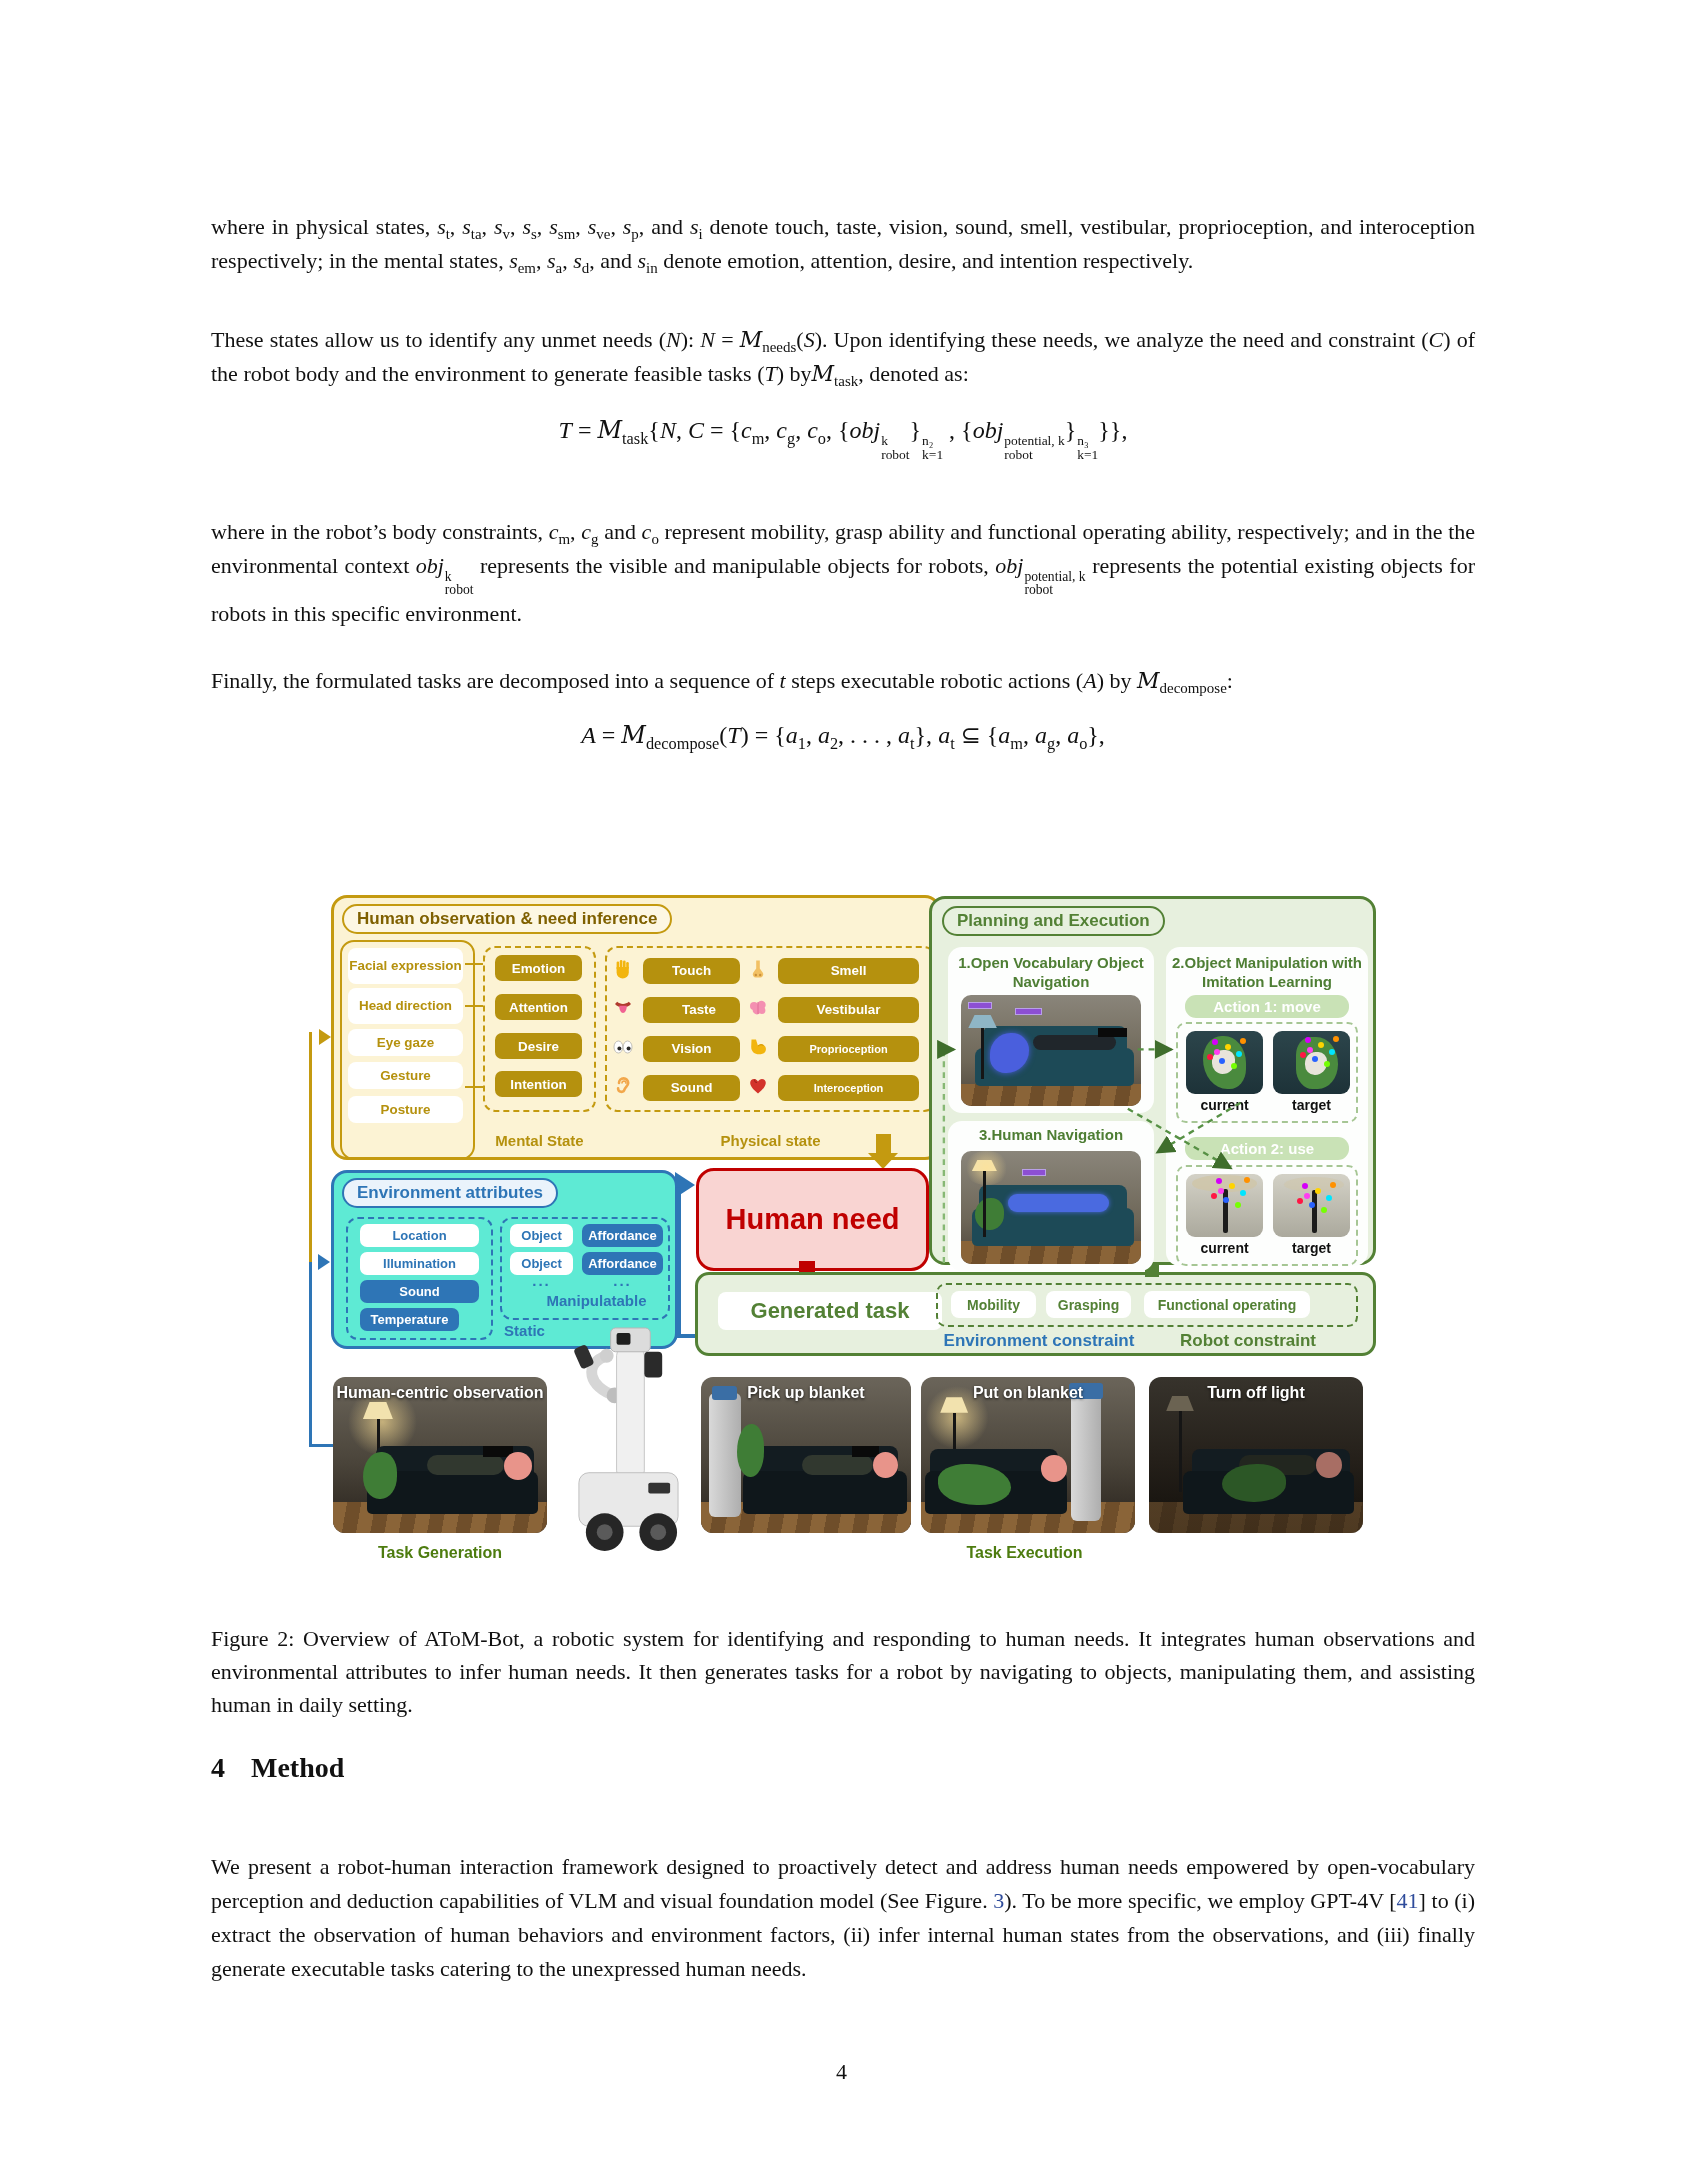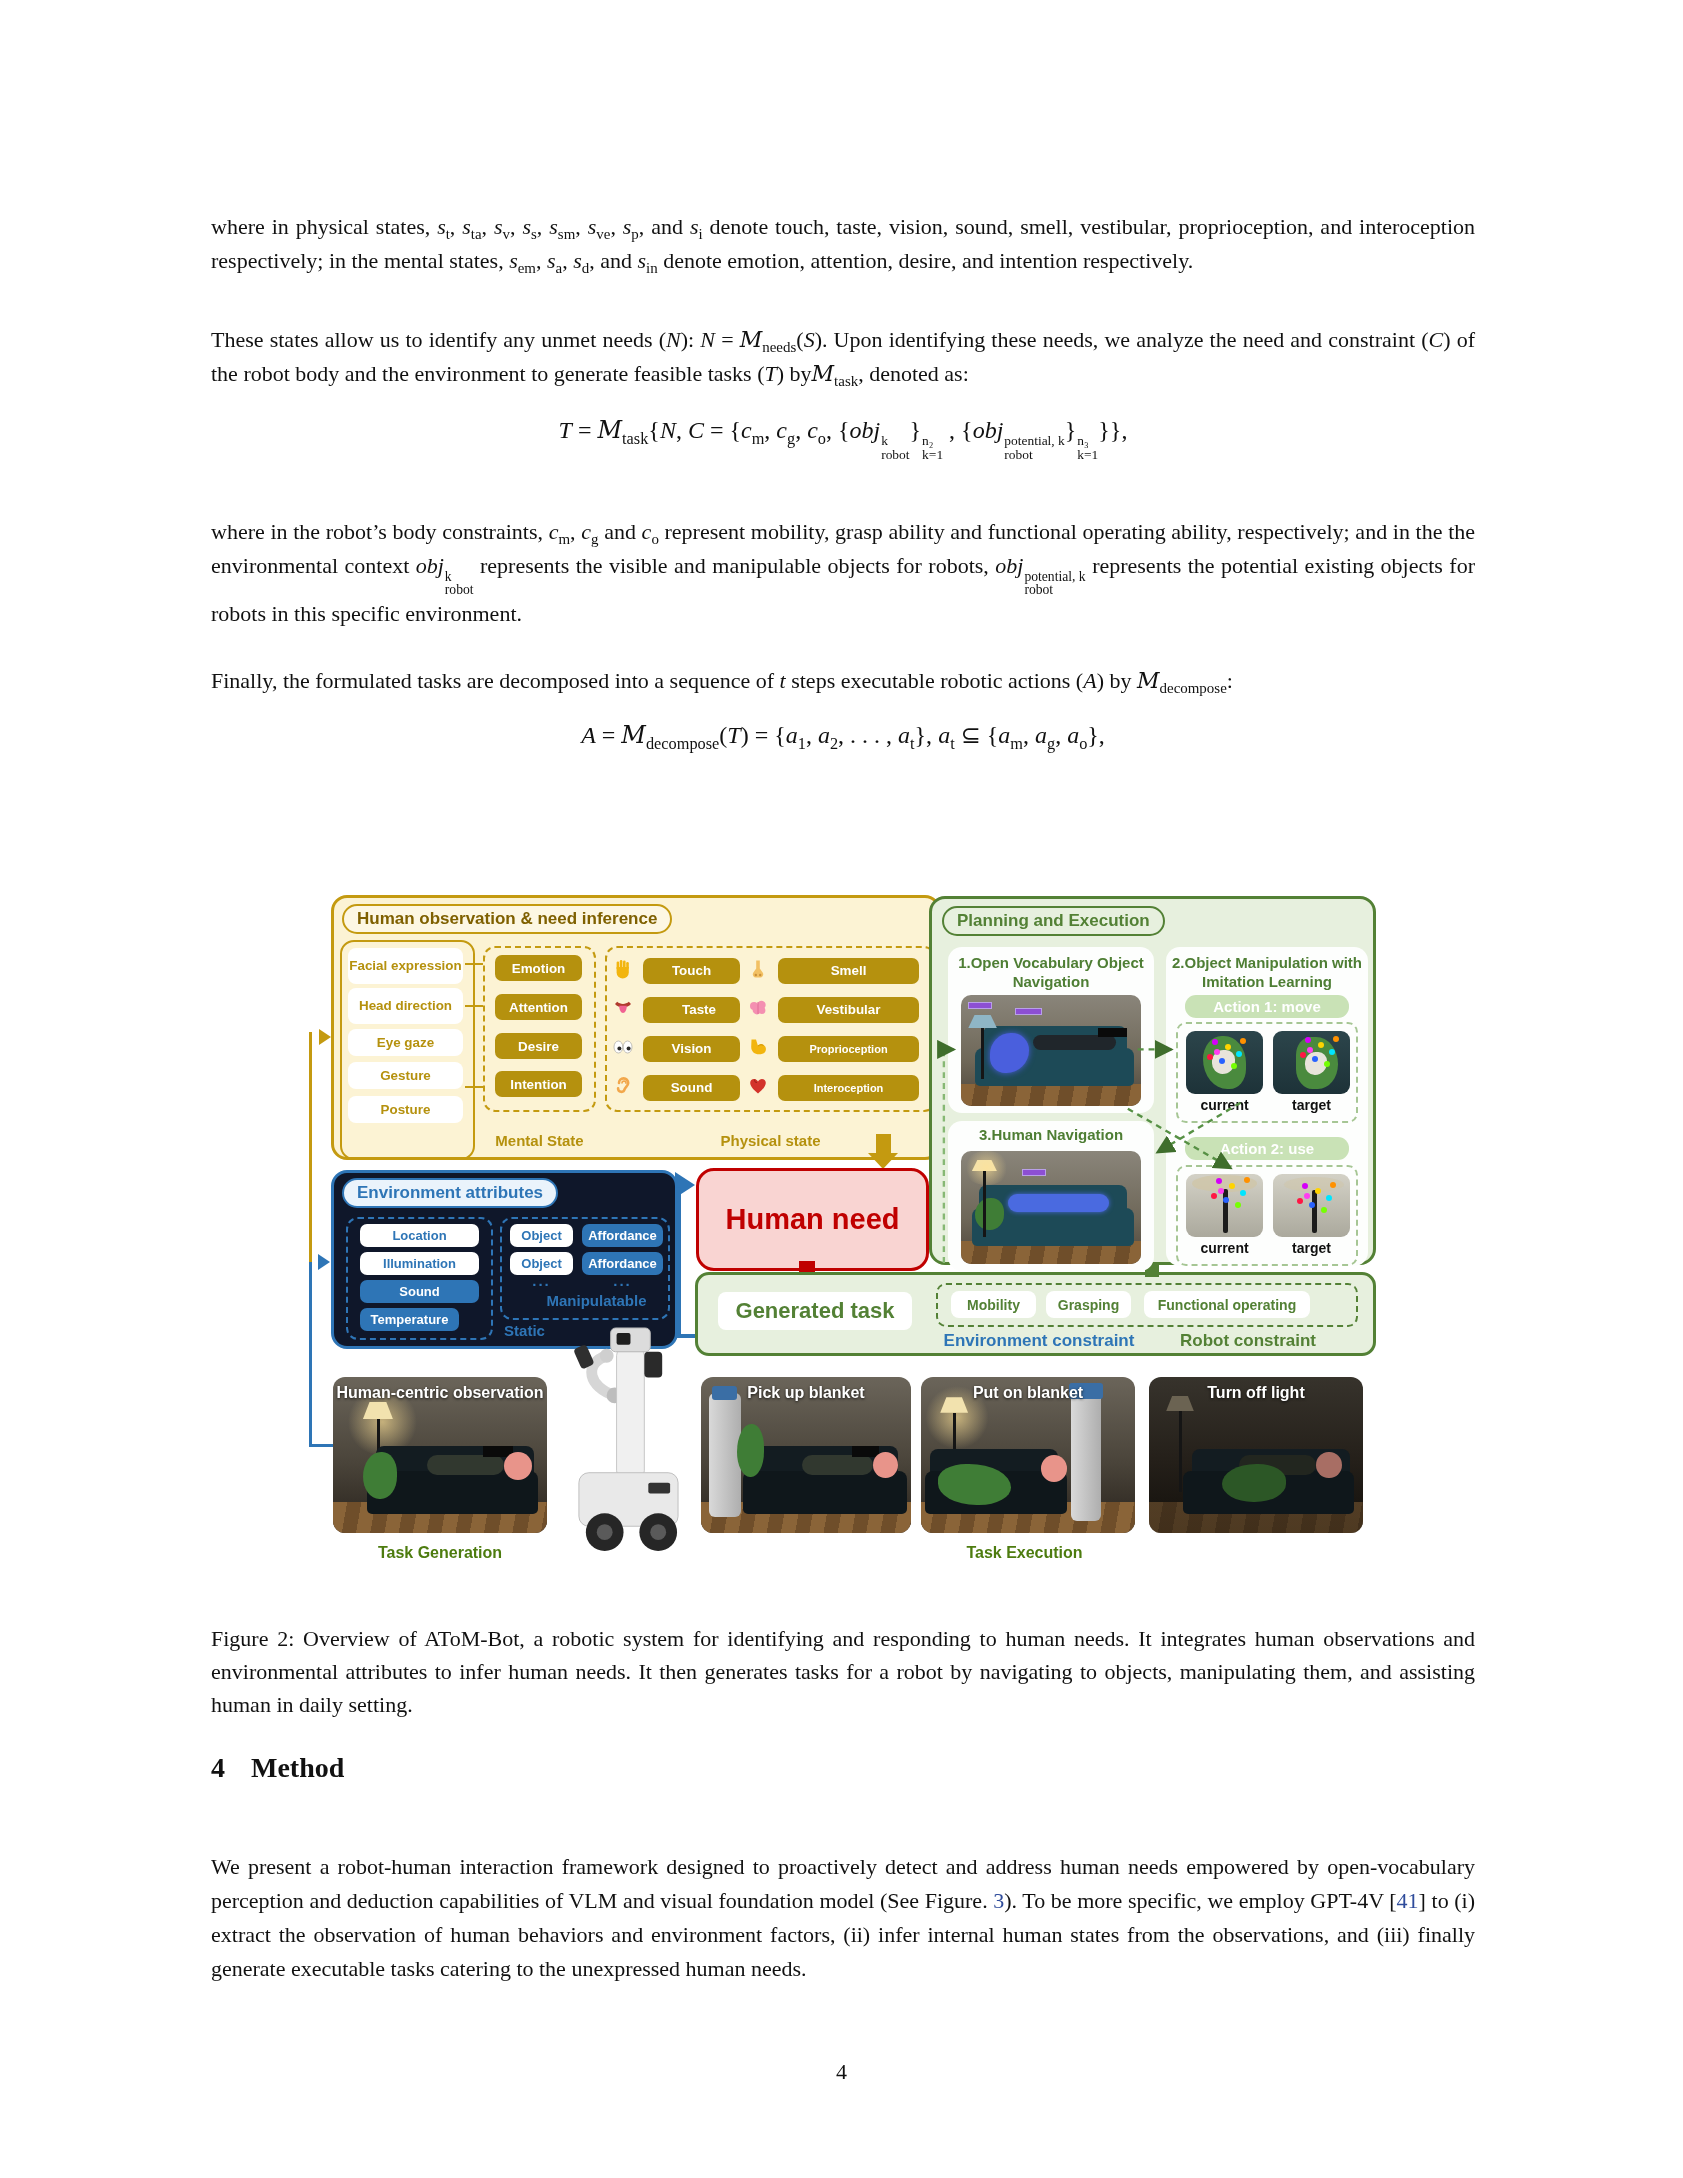--- a/index.html
+++ b/index.html
@@ -30,21 +30,21 @@
        font-weight:bold;font-size:17px;box-sizing:border-box;white-space:nowrap;}
   .gold-panel{background:#FCF3D4;border:3px solid #C49A10;}
   .gold-t{color:#7F6000;border:2.5px solid #C49A10;background:#FDF7E3;}
   .wbox{background:#fff;border-radius:8px;color:#B5910E;font-size:13.4px;font-weight:bold;
         display:flex;align-items:center;justify-content:center;text-align:center;line-height:1.15;
         box-sizing:border-box;}
   .gbtn{background:#B5910E;border-radius:7px;color:#fff;font-size:13.4px;font-weight:bold;
         display:flex;align-items:center;justify-content:center;box-sizing:border-box;white-space:nowrap;}
   .dash-gold{position:absolute;border:2px dashed #C49A10;border-radius:12px;box-sizing:border-box;}
   .sub-label{position:absolute;font-size:15px;font-weight:bold;text-align:center;}
-  .blue-panel{background:#0f172a;border:3px solid #2E75B6;}
+  .blue-panel{background:#5eead4;border:3px solid #2E75B6;}
   .blue-t{color:#2E75B6;border:2.5px solid #2E75B6;background:#EAF3FB;}
   .dash-blue{position:absolute;border:2px dashed #2E75B6;border-radius:12px;box-sizing:border-box;}
   .bluebox{background:#2E75B6;border-radius:7px;color:#fff;font-size:13px;font-weight:bold;
         display:flex;align-items:center;justify-content:center;}
   .whitebluebox{background:#fff;border-radius:7px;color:#2E75B6;font-size:13px;font-weight:bold;
         display:flex;align-items:center;justify-content:center;}
   .red-box{position:absolute;background:#F9D4D2;border:3.5px solid #C00000;border-radius:18px;
         display:flex;align-items:center;justify-content:center;color:#C00000;font-size:29px;font-weight:600;}
   .green-panel{background:#E7F0DE;border:3px solid #538135;}
   .green-t{color:#538135;border:2.5px solid #538135;background:#E7F0DE;}
@@ -241,21 +241,21 @@
     <div class="tri" style="left:596px;top:449px;border-top:8px solid transparent;border-bottom:8px solid transparent;border-left:13px solid #2E75B6;"></div>
 
     <div class="red-box" style="left:381px;top:289px;width:227px;height:97px;">
       <span>Human need</span>
     </div>
 
     <div class="shaft" style="left:484px;top:382px;width:16px;height:18px;background:#C00000;"></div>
     <div class="tri" style="left:476px;top:399px;border-left:16px solid transparent;border-right:16px solid transparent;border-top:15px solid #C00000;"></div>
 
     <div class="panel green-panel" style="left:380px;top:393px;width:681px;height:84px;border-radius:14px;">
-      <div class="gpill abs" style="left:20px;top:17px;width:194px;height:38px;font-size:22px;">
+      <div class="gpill abs" style="left:20px;top:17px;width:224px;height:38px;font-size:22px;">
         <span>Generated task</span>
       </div>
       <div class="dash-green" style="left:238px;top:8px;width:422px;height:44px;"></div>
       <div class="gpill abs" style="left:253px;top:16px;width:85px;height:27px;font-size:14px;">Mobility</div>
       <div class="gpill abs" style="left:348px;top:16px;width:85px;height:27px;font-size:14px;">Grasping</div>
       <div class="gpill abs" style="left:446px;top:16px;width:166px;height:27px;font-size:14px;">Functional operating</div>
       <div class="sub-label" style="left:242px;top:56px;width:198px;color:#2E75B6;font-size:17px;">Environment constraint</div>
       <div class="sub-label" style="left:471px;top:56px;width:158px;color:#538135;font-size:17px;">Robot constraint</div>
     </div>
 

